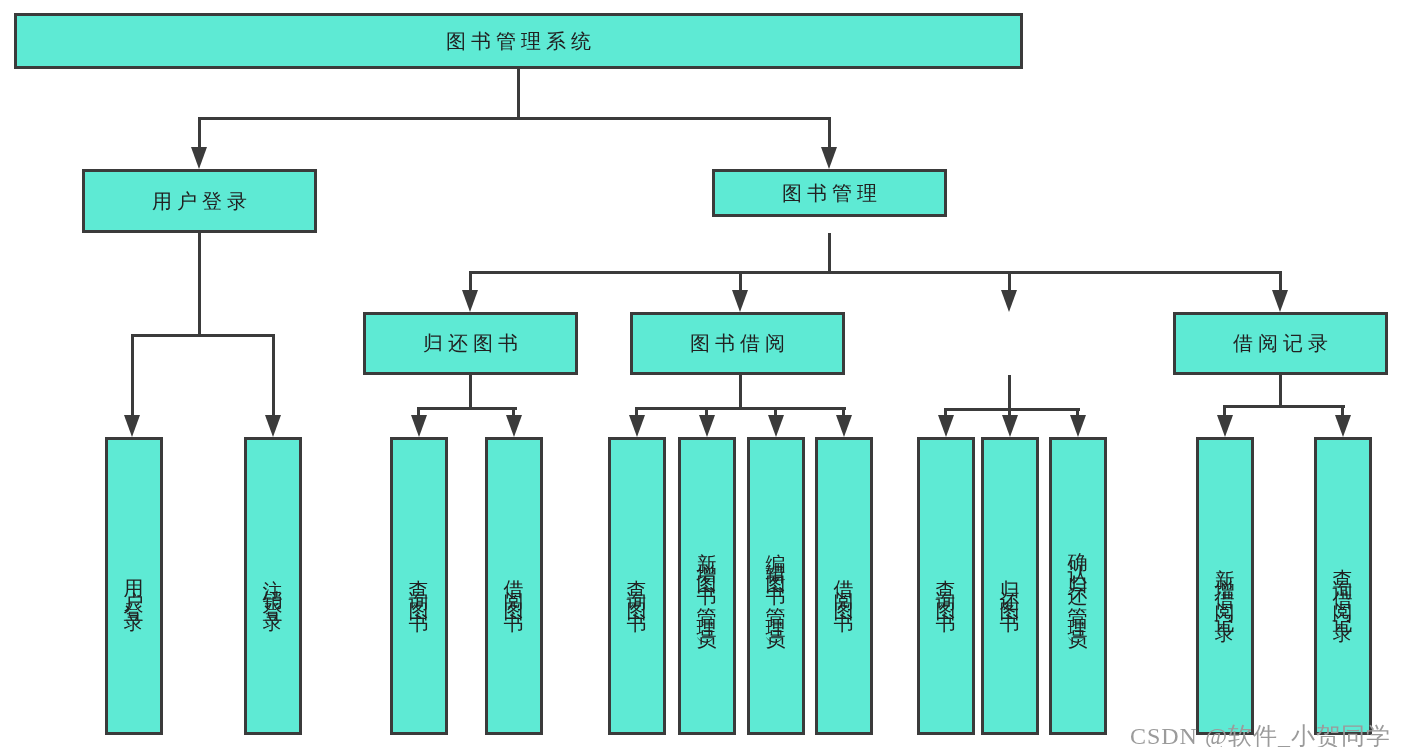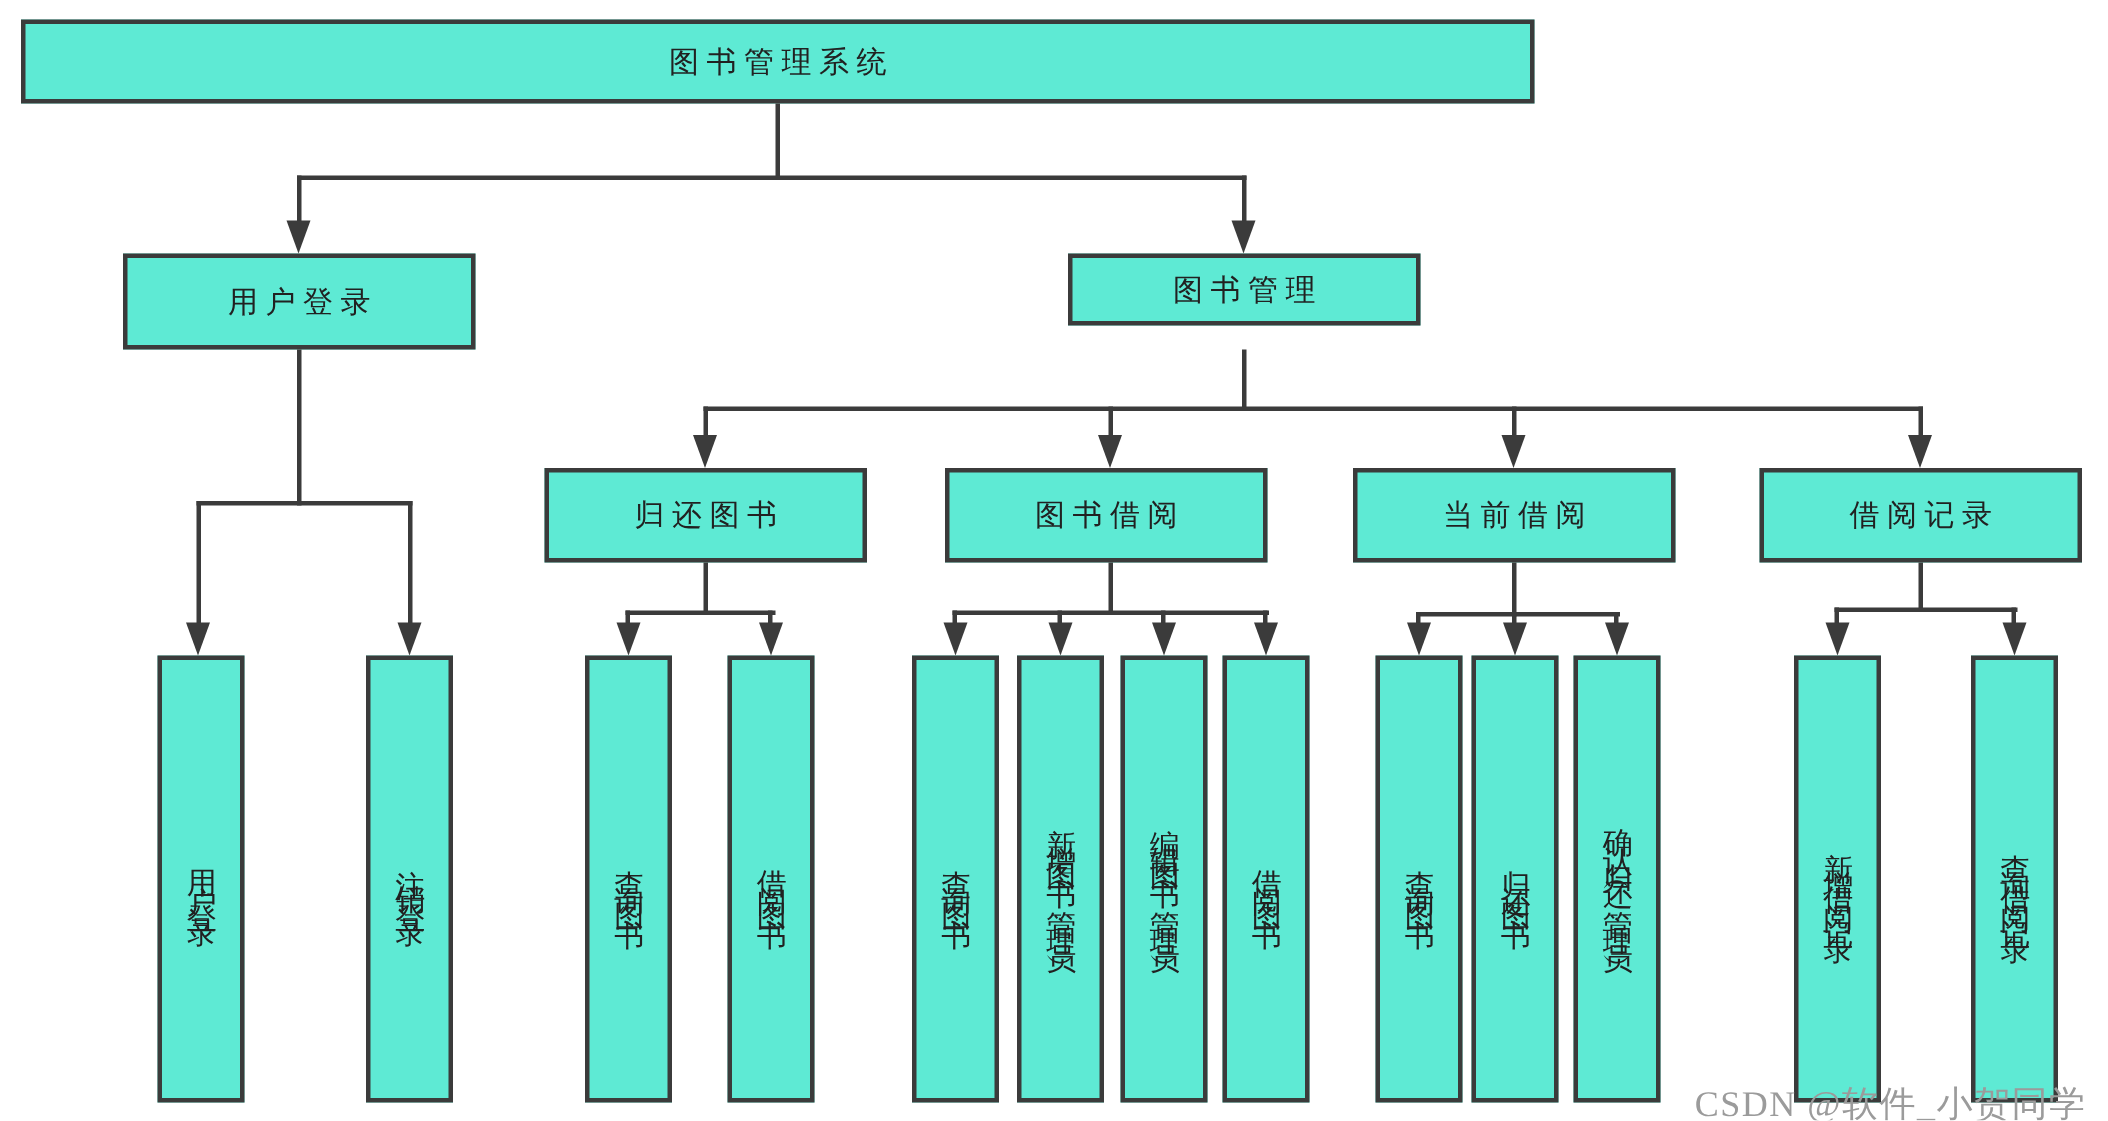--- a/index.html
+++ b/index.html
@@ -60,23 +60,20 @@
   </div>
 
   <div class="box hbox" style="left:363px;top:312px;width:215px;height:63px">
     <span class="lbl">归还图书</span>
   </div>
 
   <div class="box hbox" style="left:630px;top:312px;width:215px;height:63px">
     <span class="lbl">图书借阅</span>
   </div>
 
-  <div class="box hbox" style="left:902px;top:312px;width:215px;height:63px">
-    <span class="lbl">当前借阅</span>
-  </div>
 
   <div class="box hbox" style="left:1173px;top:312px;width:215px;height:63px">
     <span class="lbl">借阅记录</span>
   </div>
 
   <div class="box vbox" style="left:105px;top:437px;width:58px;height:298px">
     <span class="lbl">用户登录</span>
   </div>
 
   <div class="box vbox" style="left:244px;top:437px;width:58px;height:298px">

